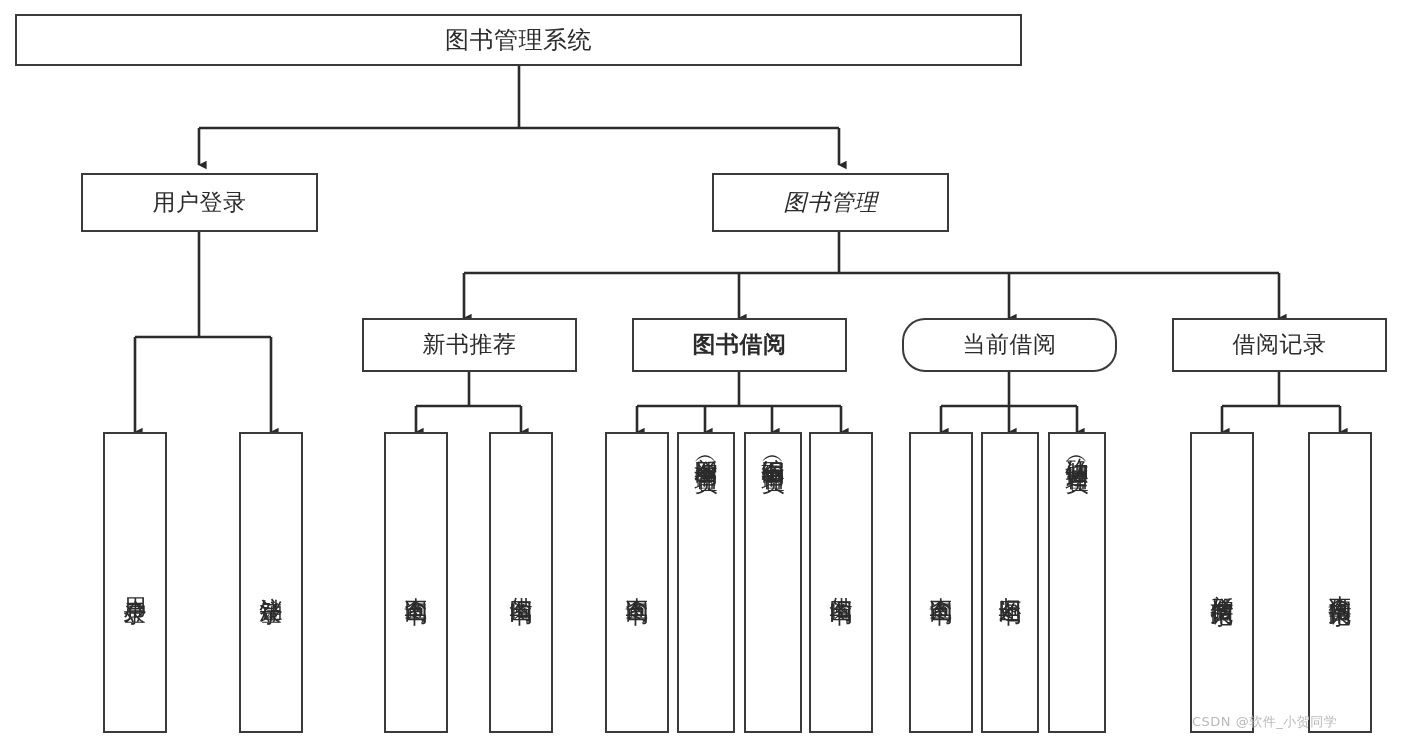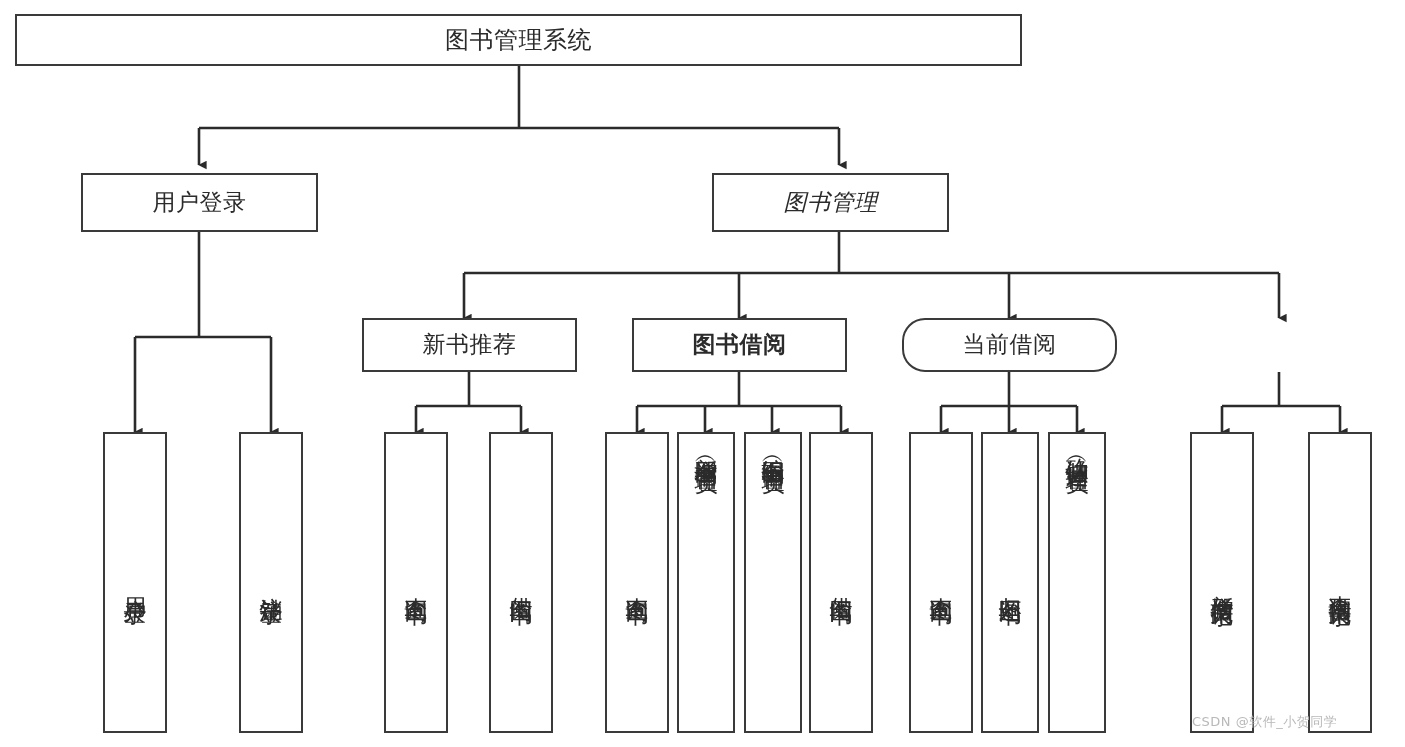--- a/index.html
+++ b/index.html
@@ -151,20 +151,23 @@
   </div>
 
   <div class="node horiz" style="left:632px; top:318px; width:215px; height:54px;font-weight:bold;">
     <span class="lbl">图书借阅</span>
   </div>
 
   <div class="node horiz" style="left:902px; top:318px; width:215px; height:54px;border-radius:23px;">
     <span class="lbl">当前借阅</span>
   </div>
 
+  <div class="node horiz" style="left:1172px; top:318px; width:215px; height:54px;">
+    <span class="lbl">借阅记录</span>
+  </div>
 
   <div class="node vert mid" style="left:103px; top:432px; width:64px; height:301px;">
     <span class="lbl">用户登录</span>
   </div>
 
   <div class="node vert mid" style="left:239px; top:432px; width:64px; height:301px;">
     <span class="lbl">注销登录</span>
   </div>
 
   <div class="node vert mid" style="left:384px; top:432px; width:64px; height:301px;">

